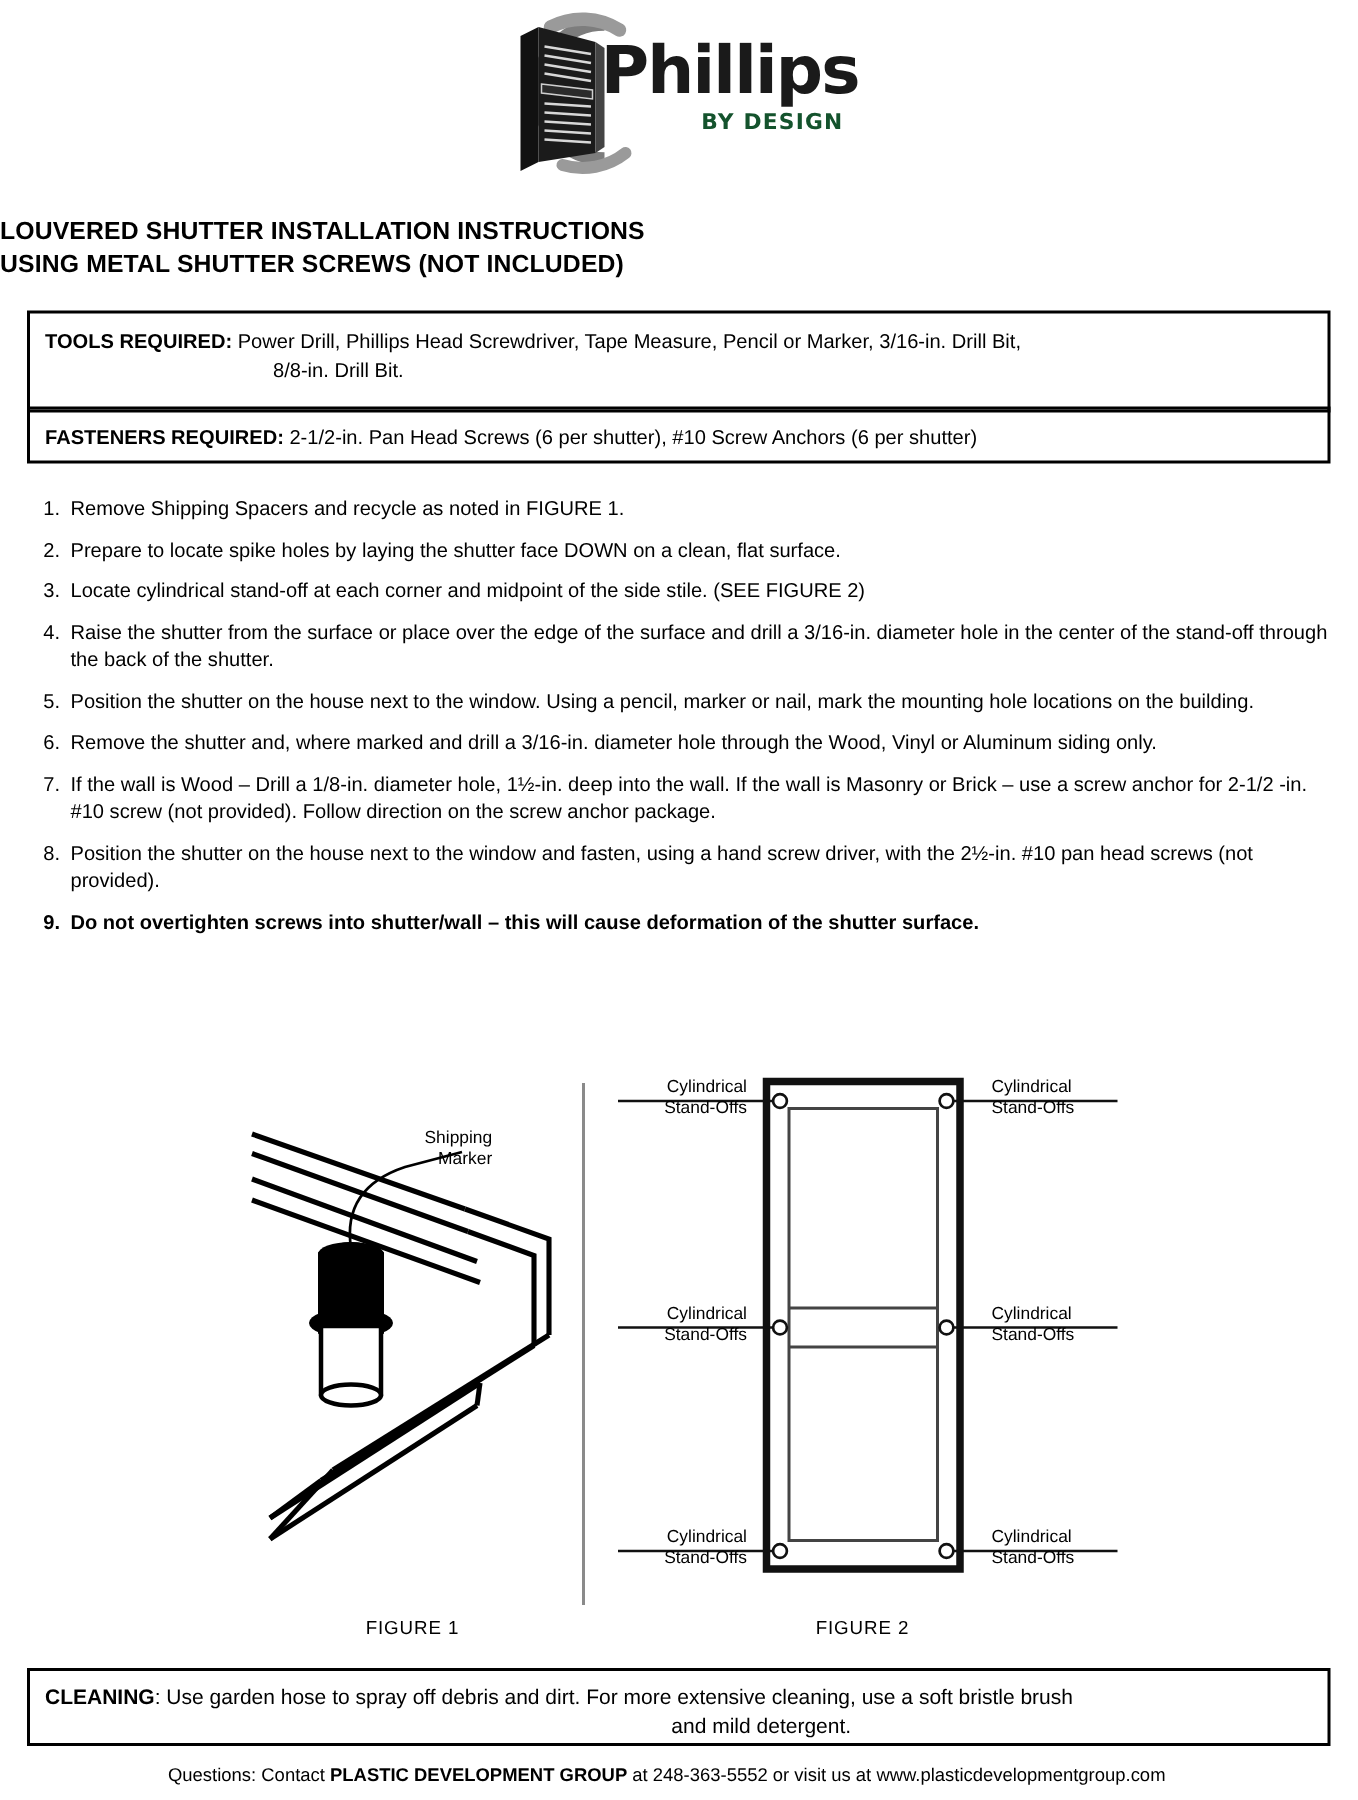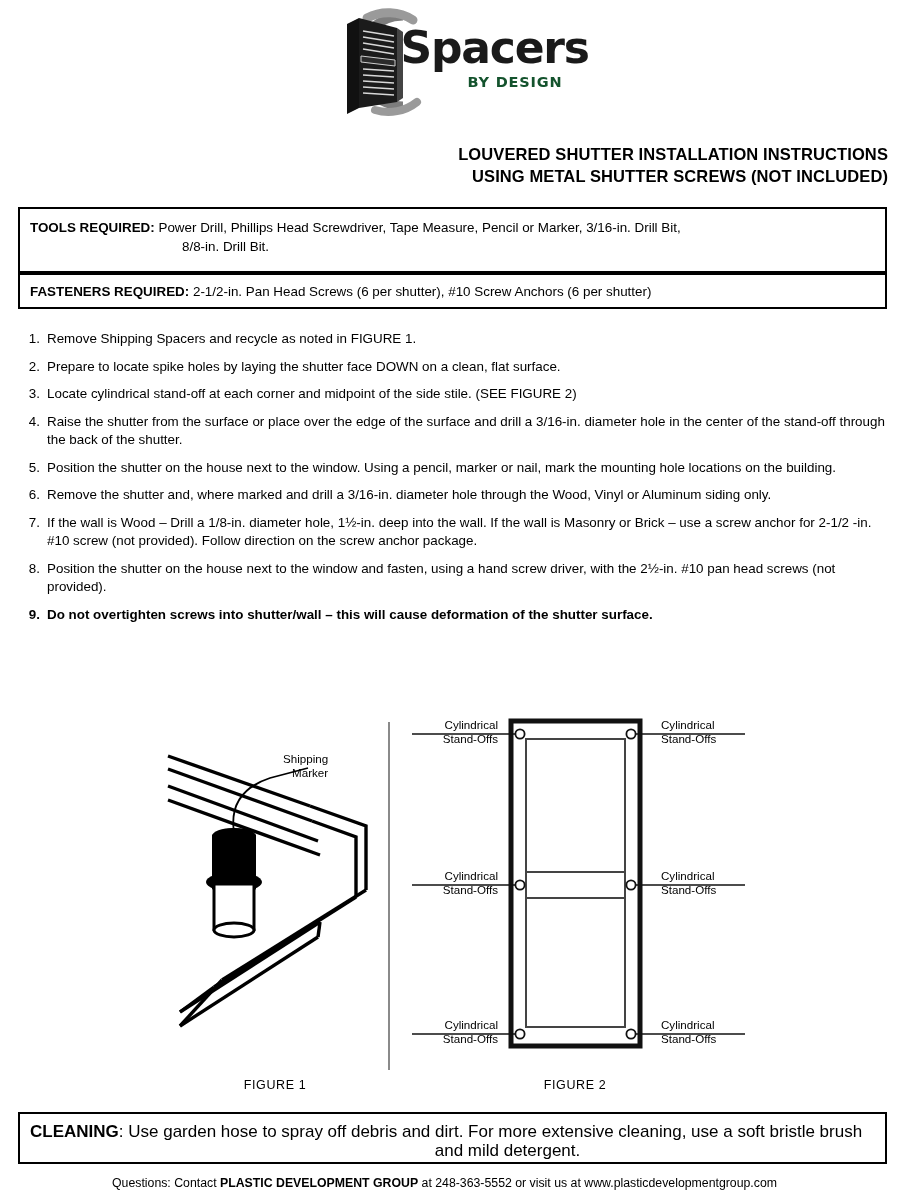--- a/index.html
+++ b/index.html
@@ -61,21 +61,21 @@
     line-height: 1;
     font-family: "DejaVu Sans", sans-serif;
   }
 
   
   .title-block {
     position: absolute;
     top: 143px;
     left: 0;
     width: 888px;
-    text-align: right;
+    text-align: left;
   }
   .title-line {
     font-size: 16.5px;
     font-weight: bold;
     letter-spacing: 0.1px;
     line-height: 22px;
   }
 
   
   .req-box {
@@ -164,21 +164,21 @@
     position: absolute;
     left: 18px;
     top: 1112px;
     width: 869px;
     height: 52px;
     border: 2px solid #000;
     box-sizing: border-box;
     padding: 8px 10px;
   }
   .clean-text {
-    font-size: 17px;
+    font-size: 14px;
     line-height: 19px;
   }
   .clean-cont {
     display: block;
     padding-left: 110px;
     text-align: center;
   }
 
   
   #footer {
@@ -220,21 +220,21 @@
         <g stroke="#d8d8d8" stroke-width="1.6">
           <line x1="38" y1="63" x2="69" y2="65"></line>
           <line x1="38" y1="69" x2="69" y2="71"></line>
           <line x1="38" y1="75" x2="69" y2="77"></line>
           <line x1="38" y1="81" x2="69" y2="83"></line>
           <line x1="38" y1="87" x2="69" y2="89"></line>
         </g>
 
         <polygon points="72,22 78,26 78,92 72,96" fill="#444"></polygon>
       </svg>
-      <div class="logo-word">Spacers</div>
+      <div class="logo-word">Phillips</div>
       <div class="logo-sub">BY DESIGN</div>
     </div>
   </div>
 
   <div class="title-block">
     <div class="title-line">LOUVERED SHUTTER INSTALLATION INSTRUCTIONS</div>
     <div class="title-line">USING METAL SHUTTER SCREWS (NOT INCLUDED)</div>
   </div>
 
   <div class="req-box" id="tools-box">

